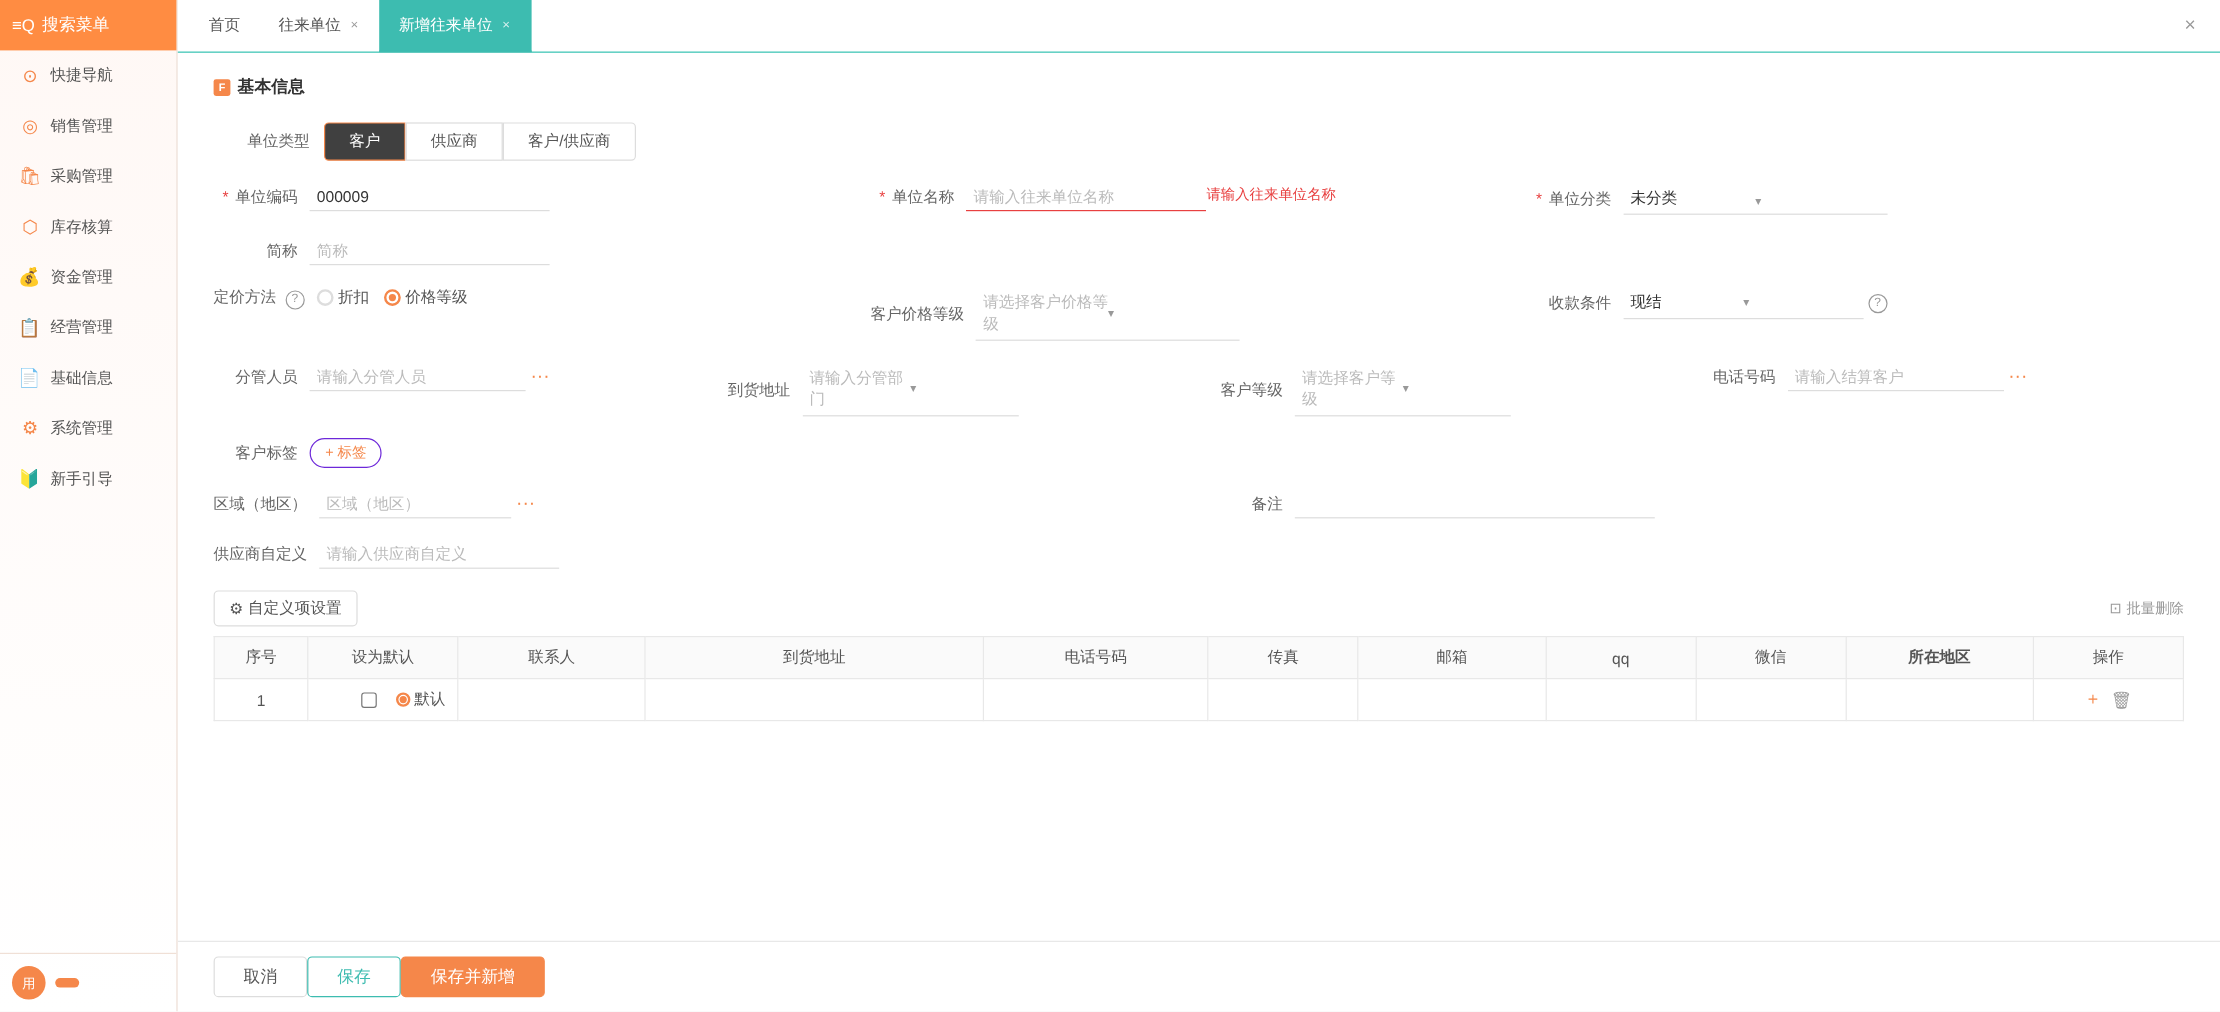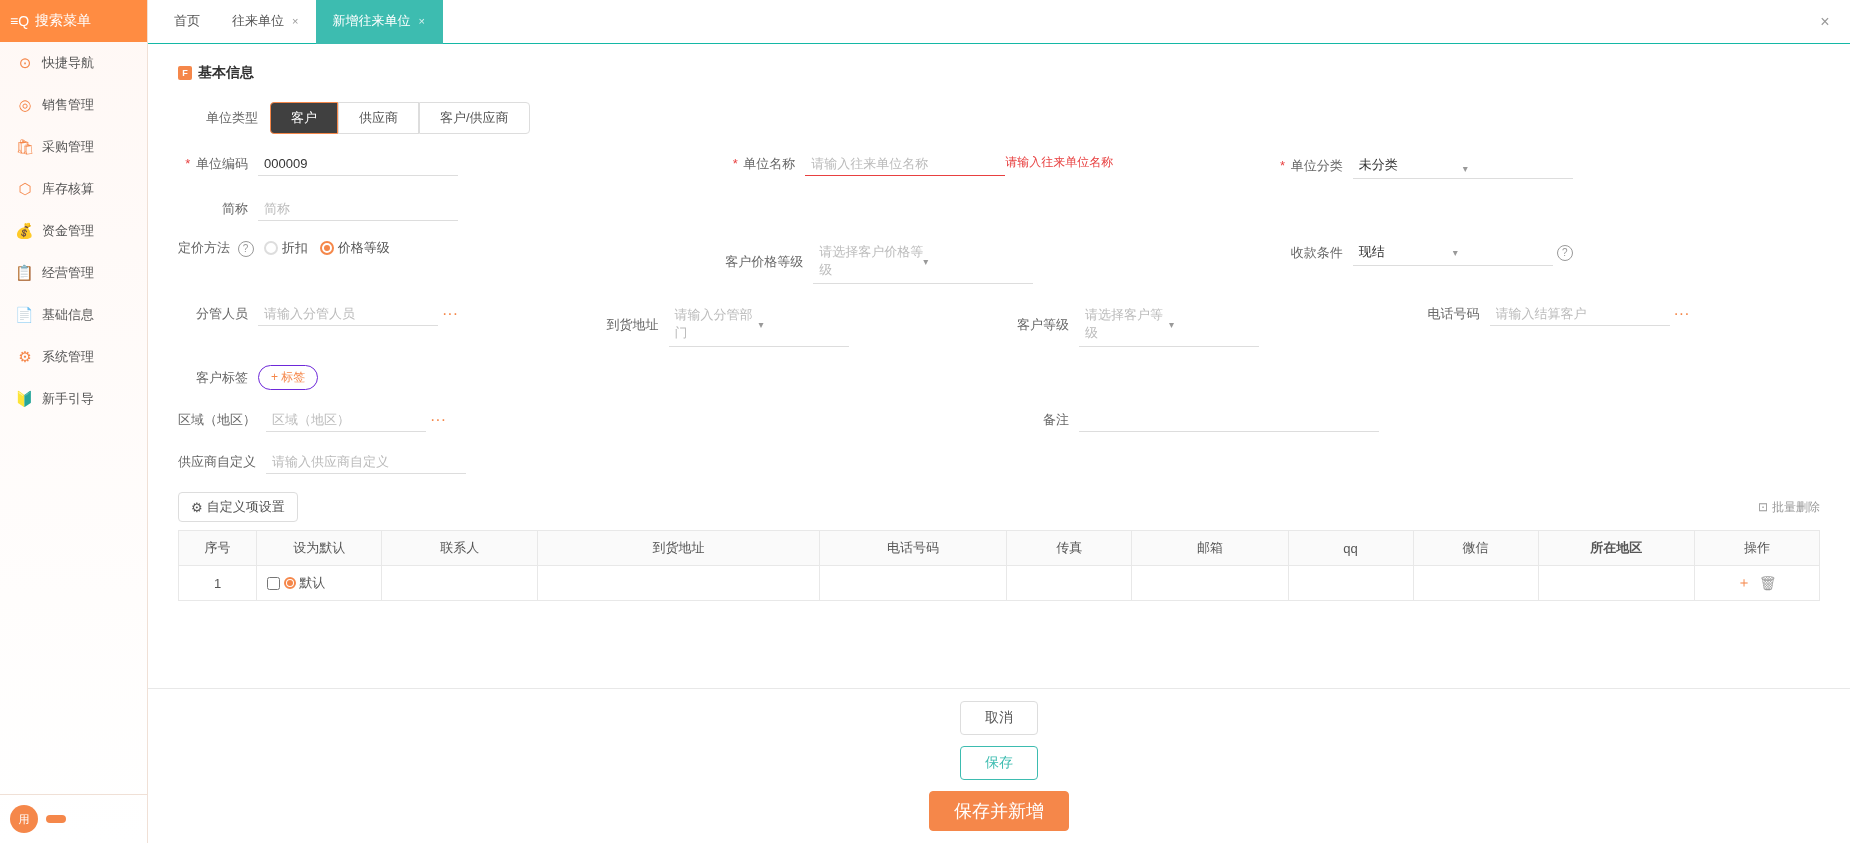--- a/index.html
+++ b/index.html
@@ -357,27 +357,26 @@
       cursor: pointer;
       color: #999;
       font-size: 14px;
     }
     .row-action-btn.add { color: #f5874a; }
 
     
     .form-footer {
       display: flex;
       align-items: center;
-      justify-content: flex-end;
+      justify-content: flex-start;
       padding: 12px 30px;
       border-top: 1px solid #e8e8e8;
       background: #fff;
-      gap: 11px;
+      gap: 0;
       flex-shrink: 0;
-      flex-direction: column;
     }
     .btn-cancel {
       padding: 7px 24px;
       border: 1px solid #ddd;
       background: #fff;
       border-radius: 4px;
       cursor: pointer;
       font-size: 14px;
       color: #555;
     }
@@ -389,21 +388,21 @@
       cursor: pointer;
       font-size: 14px;
       color: #3dbcb0;
     }
     .btn-save-new {
       padding: 7px 24px;
       background: #f5874a;
       border: 1px solid #f5874a;
       border-radius: 4px;
       cursor: pointer;
-      font-size: 18px;
+      font-size: 14px;
       color: white;
     }
   </style>
 </head>
 <body>
 
 <div class="sidebar">
   <div class="sidebar-top">
     <span>≡Q</span>
     <span>搜索菜单</span>
@@ -632,21 +631,21 @@
           <th style="width:80px;">qq</th>
           <th style="width:80px;">微信</th>
           <th style="width:100px;font-weight:bold;">所在地区</th>
           <th style="width:80px;">操作</th>
         </tr>
       </thead>
       <tbody>
         <tr>
           <td>1</td>
           <td>
-            <div style="display:flex;align-items:center;justify-content:flex-start;gap:4px;">
+            <div style="display:flex;align-items:center;justify-content:flex-end;gap:16px;">
               <input type="checkbox" style="">
               <div style="display:flex;align-items:center;gap:3px;">
                 <div class="radio-circle checked" style="border-color:#f5874a;width:12px;height:12px;"></div>
                 <span>默认</span>
               </div>
             </div>
           </td>
           <td></td>
           <td></td>
           <td></td>

